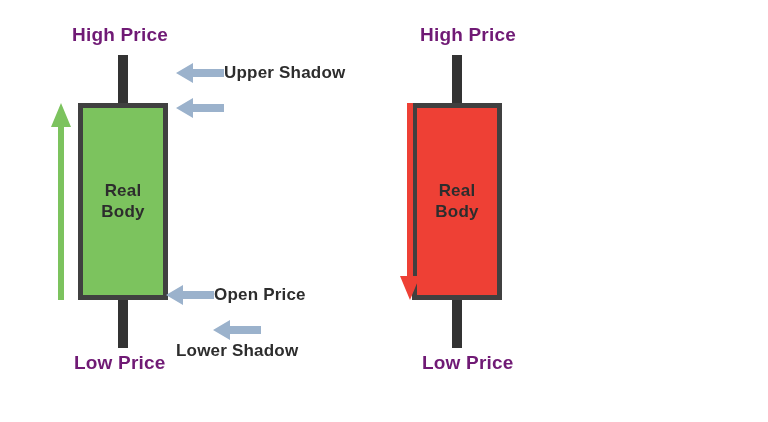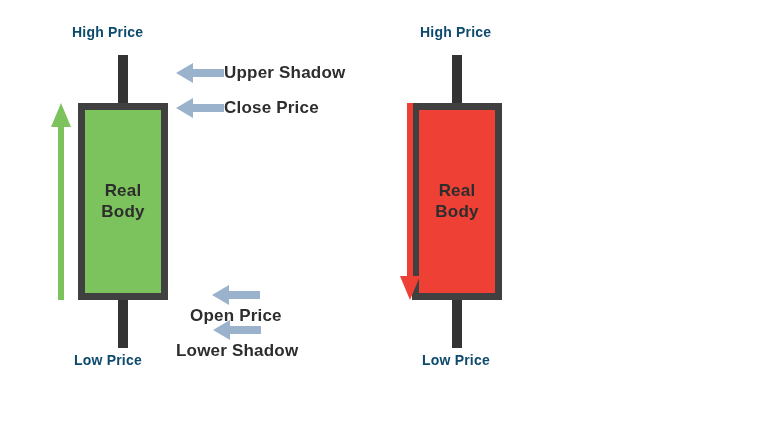--- a/index.html
+++ b/index.html
@@ -45,21 +45,21 @@
     top: 296px;
     height: 52px;
   }
 
   
   .body {
     position: absolute;
     top: 103px;
     width: 90px;
     height: 197px;
-    border: 7px solid #404040;
+    border: 5px solid #404040;
     box-sizing: border-box;
     display: flex;
     align-items: center;
     justify-content: center;
   }
   .body.bullish { background: #7cc35e; }
   .body.bearish { background: #ee4035; }
 
   .body-label {
     font-size: 17px;
@@ -74,23 +74,23 @@
   .dir-arrow {
     position: absolute;
     top: 103px;
     width: 22px;
     height: 197px;
   }
 
   
   .edge-label {
     position: absolute;
-    font-size: 14px;
+    font-size: 19px;
     font-weight: bold;
-    color: #0c4a6e;
+    color: #701a75;
     white-space: nowrap;
     letter-spacing: 0.2px;
   }
 
   
   .callout {
     position: absolute;
     display: flex;
     align-items: center;
     height: 22px;
@@ -140,24 +140,23 @@
       <svg class="callout-arrow" viewBox="0 0 48 22" xmlns="http://www.w3.org/2000/svg">
         <polygon points="0,11 17,1 17,7 48,7 48,15 17,15 17,21" fill="#9bb2cc"></polygon>
       </svg>
       <span class="callout-text">Upper Shadow</span>
     </div>
 
     <div class="callout" style="left:176px; top:97px;">
       <svg class="callout-arrow" viewBox="0 0 48 22" xmlns="http://www.w3.org/2000/svg">
         <polygon points="0,11 17,1 17,7 48,7 48,15 17,15 17,21" fill="#9bb2cc"></polygon>
       </svg>
-      <span class="callout-text">Close Price</span>
     </div>
 
-    <div class="callout" style="left:190px; top:284px;flex-direction:column;">
+    <div class="callout" style="left:166px; top:284px;">
       <svg class="callout-arrow" viewBox="0 0 48 22" xmlns="http://www.w3.org/2000/svg">
         <polygon points="0,11 17,1 17,7 48,7 48,15 17,15 17,21" fill="#9bb2cc"></polygon>
       </svg>
       <span class="callout-text">Open Price</span>
     </div>
 
     <div class="callout" style="left:176px; top:319px;flex-direction:column;">
       <svg class="callout-arrow" viewBox="0 0 48 22" xmlns="http://www.w3.org/2000/svg">
         <polygon points="0,11 17,1 17,7 48,7 48,15 17,15 17,21" fill="#9bb2cc"></polygon>
       </svg>

